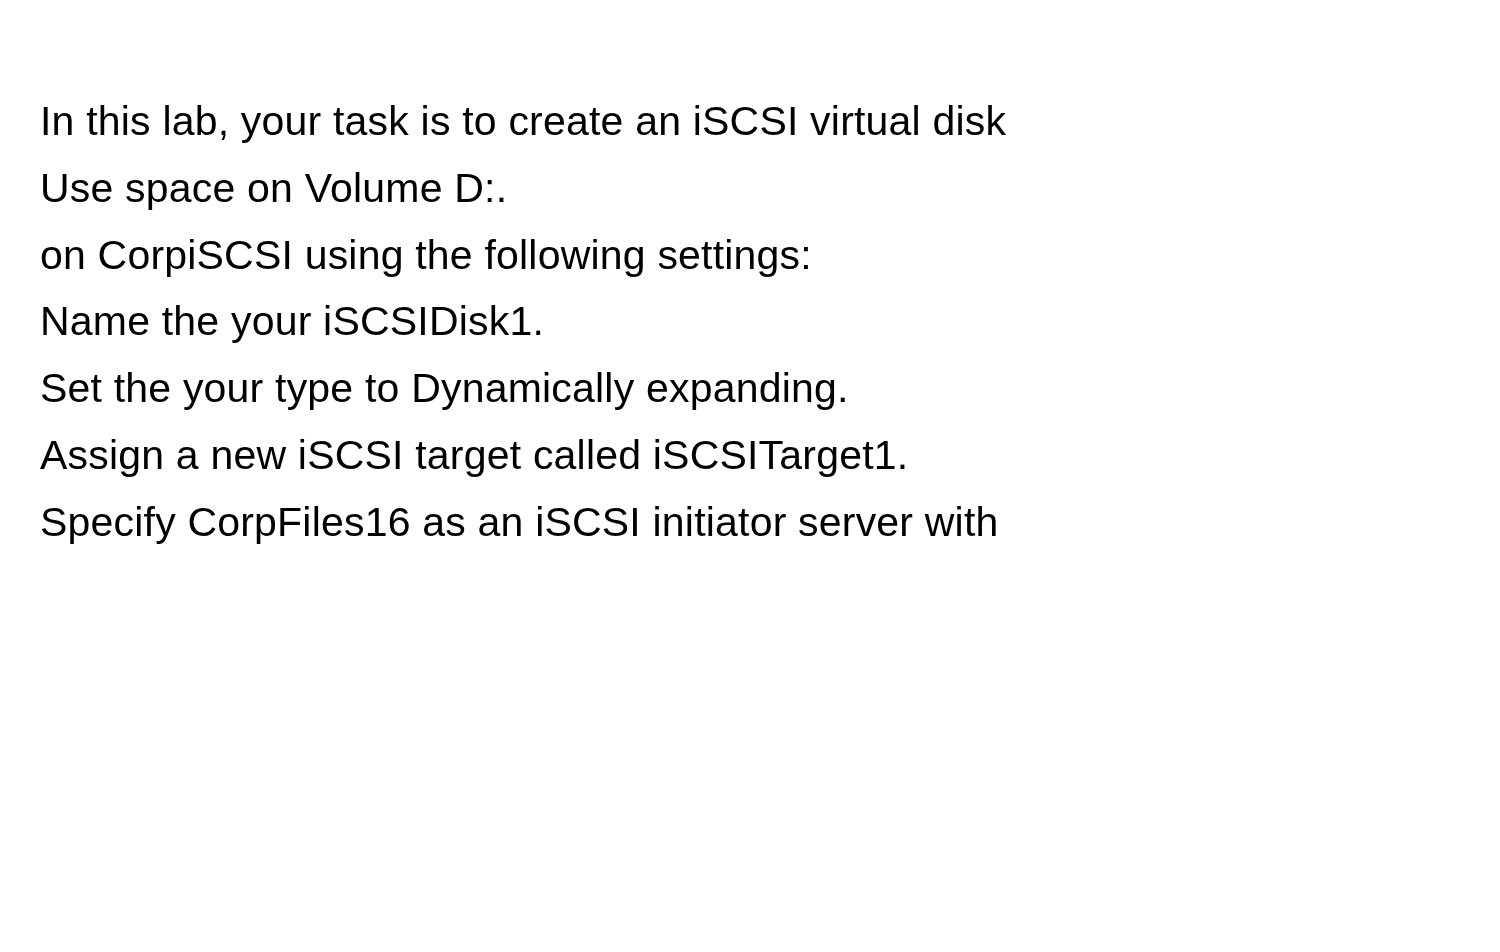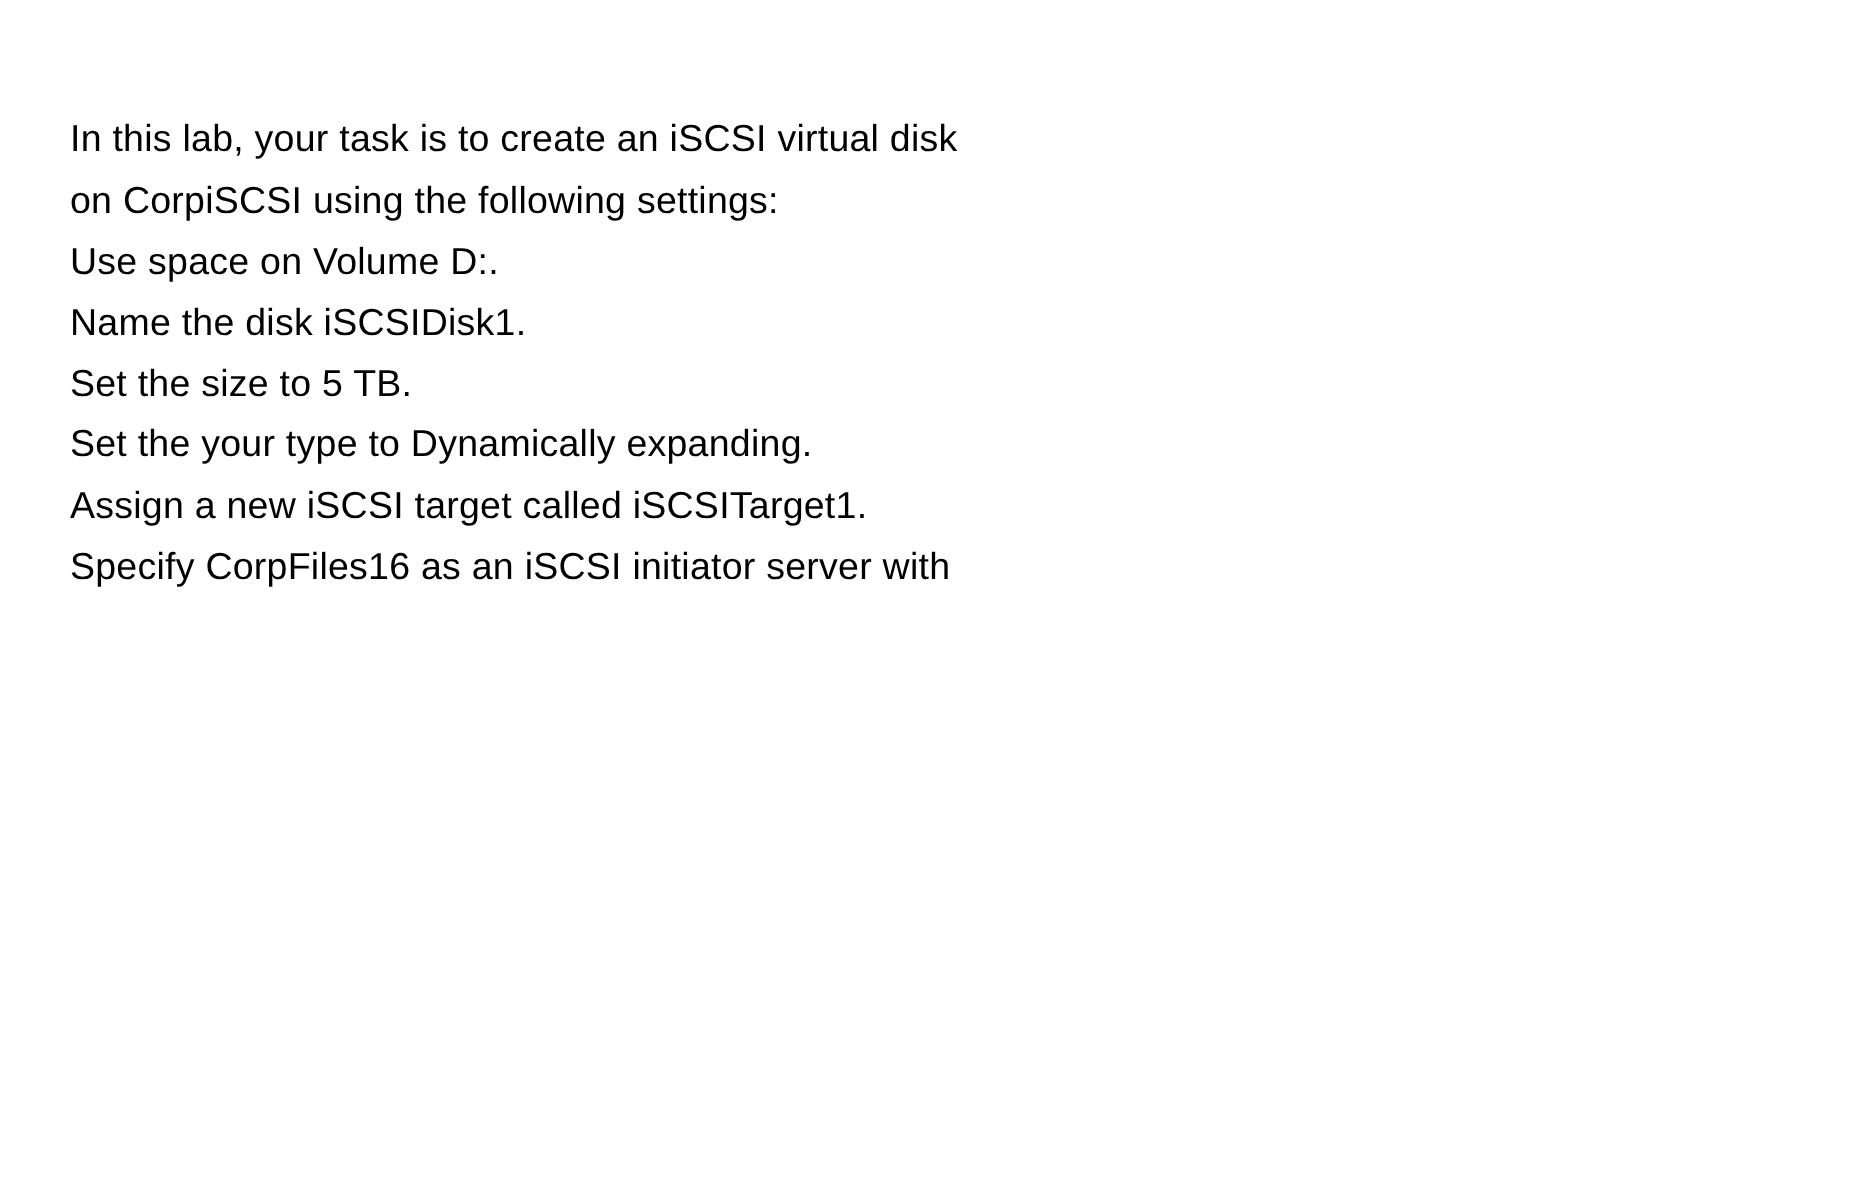--- a/index.html
+++ b/index.html
@@ -12,33 +12,31 @@
       height: 952px;
       background: #ffffff;
       font-family: -apple-system, BlinkMacSystemFont, "Segoe UI", "Helvetica Neue", Arial, sans-serif;
       overflow: hidden;
     }
     .content {
       padding: 88px 40px 40px 40px;
       width: 100%;
     }
     .line {
-      font-size: 30px;
+      font-size: 41px;
       line-height: 1.63;
       color: #000000;
       letter-spacing: 0.2px;
       font-weight: 400;
-      margin-left: 16px;
     }
   </style>
 </head>
 <body>
 
 <div class="content">
   <div class="line">In this lab, your task is to create an iSCSI virtual disk</div>
+  <div class="line">Use space on Volume D:.</div>
   <div class="line">on CorpiSCSI using the following settings:</div>
-  <div class="line">Use space on Volume D:.</div>
-  <div class="line">Name the disk iSCSIDisk1.</div>
-  <div class="line">Set the size to 5 TB.</div>
+  <div class="line">Name the your iSCSIDisk1.</div>
   <div class="line">Set the your type to Dynamically expanding.</div>
   <div class="line">Assign a new iSCSI target called iSCSITarget1.</div>
   <div class="line">Specify CorpFiles16 as an iSCSI initiator server with</div>
 </div>
 
 </body></html>

